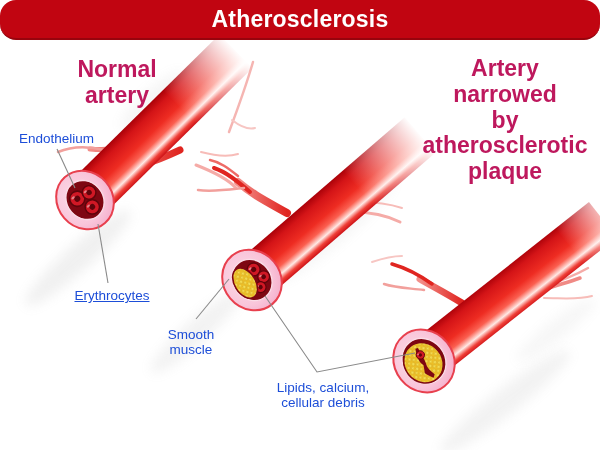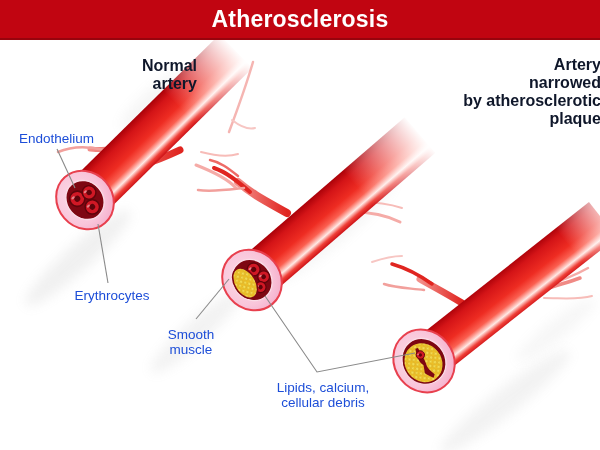--- a/index.html
+++ b/index.html
@@ -3,38 +3,38 @@
 <meta charset="utf-8">
 <style>
   html,body{margin:0;padding:0;background:#fff;}
   .stage{
     position:relative;width:600px;height:450px;overflow:hidden;background:#ffffff;
     font-family:"Liberation Sans","DejaVu Sans",sans-serif;
   }
   .banner{
     position:absolute;left:0;top:0;width:600px;height:40px;
     background:#C10511;border-bottom:2px solid #98040D;
-    display:flex;align-items:center;justify-content:center;box-sizing:border-box;
+    display:flex;align-items:center;justify-content:center;box-sizing:border-box;border-radius:16px;
   }
   .banner .title{
     color:#ffffff;font-size:23px;font-weight:bold;letter-spacing:.2px;
   }
   .art{position:absolute;left:0;top:0;}
   .heading{
-    position:absolute;color:#0f172a;font-weight:bold;font-size:16px;line-height:1.12;
-    text-align:right;white-space:pre-line;
+    position:absolute;color:#be185d;font-weight:bold;font-size:23px;line-height:1.12;
+    text-align:center;white-space:pre-line;
   }
   .heading.left{left:37px;top:57px;width:160px;}
   .heading.right{left:409px;top:56px;width:192px;}
   .lbl{
     position:absolute;color:#1d4ed8;font-size:13.5px;line-height:1.1;
     white-space:pre-line;
   }
   .lbl.endothelium{left:19px;top:132px;width:120px;}
-  .lbl.erythrocytes{left:52px;top:289px;width:120px;text-align:center;}
+  .lbl.erythrocytes{left:52px;top:289px;width:120px;text-align:center;text-decoration:underline;}
   .lbl.smooth{left:151px;top:328px;width:80px;text-align:center;}
   .lbl.lipids{left:243px;top:381px;width:160px;text-align:center;}
 </style>
 </head>
 <body>
 
 <div class="stage">
 
   <svg class="art" width="600" height="450" viewBox="0 0 600 450">
     <defs>

